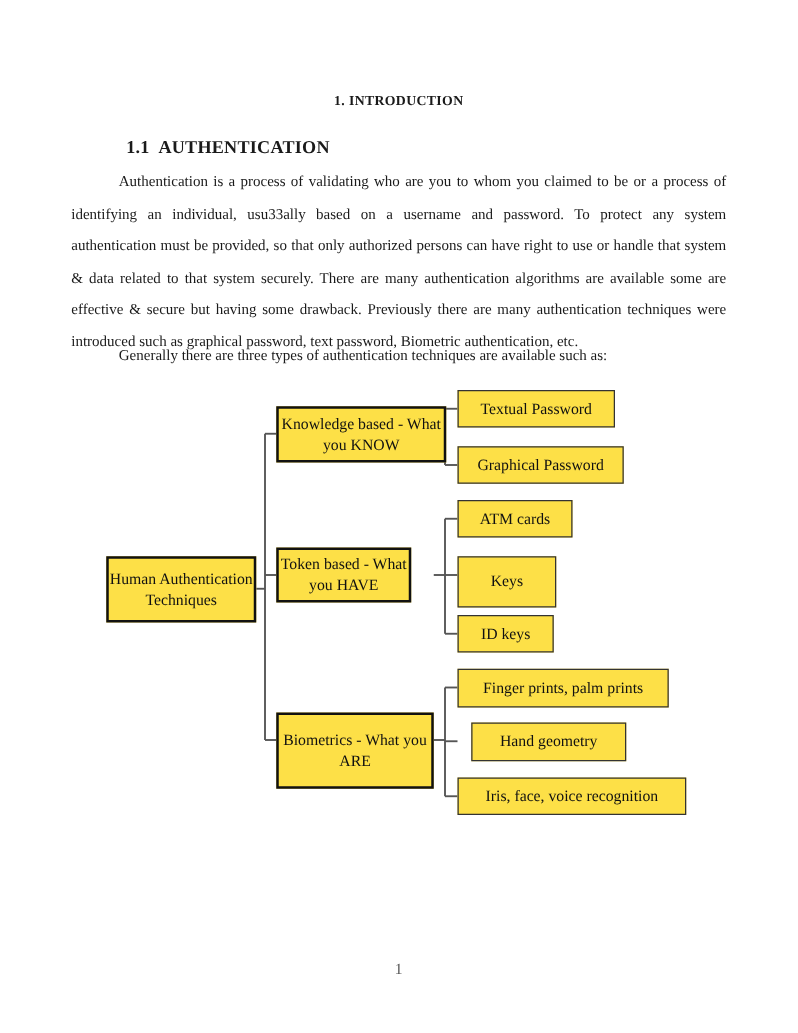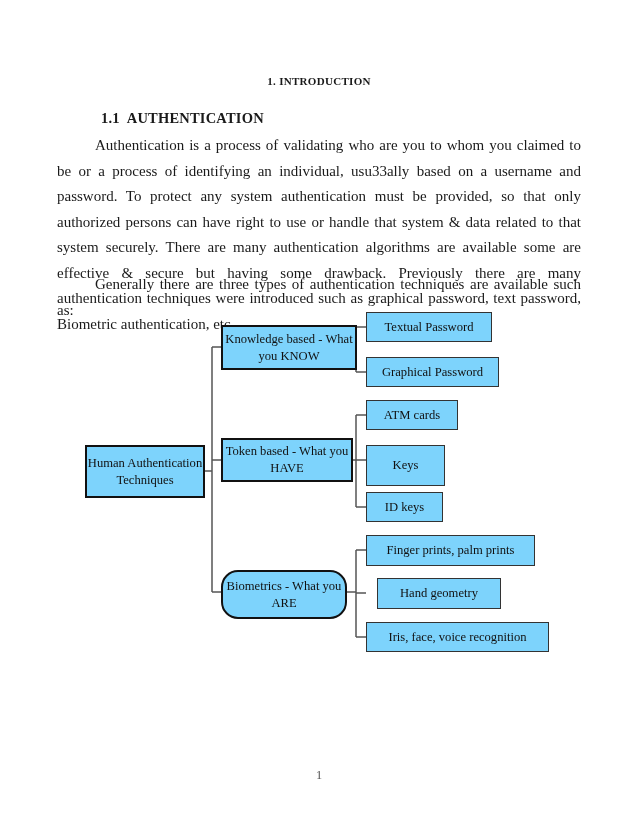--- a/index.html
+++ b/index.html
@@ -39,42 +39,42 @@
     font-size: 14.5px;
     font-weight: bold;
     letter-spacing: 0.2px;
   }
   .section-heading .num { margin-right: 7px; margin-left: 44px; }
 
   .body-para {
     position: absolute;
     left: 57px;
     width: 524px;
-    font-size: 15px;
+    font-size: 12px;
     line-height: 25.5px;
     text-align: justify;
     text-justify: inter-word;
     hyphens: none;
   }
   .body-para.p1 { top: 133px; text-indent: 38px; }
   .body-para.p2 { top: 272px; text-indent: 38px; }
 
   
   .diagram {
     position: absolute;
     left: 0;
     top: 0;
     width: 638px;
     height: 826px;
     pointer-events: none;
   }
   .node {
     position: absolute;
     box-sizing: border-box;
-    background: #7dd3fc;
+    background: #fde047;
     display: flex;
     align-items: center;
     justify-content: center;
     text-align: center;
     font-size: 12.6px;
     line-height: 17px;
     color: #111;
     pointer-events: auto;
   }
   .node.lvl0, .node.lvl1 {
@@ -153,23 +153,23 @@
         <path d="M356,550 L366,550"></path>
         <path d="M356,593 L366,593"></path>
         <path d="M356,637 L366,637"></path>
       </g>
     </svg>
 
     <div class="node lvl0" style="left:85px; top:445px; width:120px; height:53px;">Human Authentication Techniques</div>
 
     <div class="node lvl1" style="left:221px; top:325px; width:136px; height:45px;">Knowledge based - What you KNOW</div>
 
-    <div class="node lvl1" style="left:221px; top:438px; width:132px; height:44px;">Token based - What you HAVE</div>
+    <div class="node lvl1" style="left:221px; top:438px; width:108px; height:44px;">Token based - What you HAVE</div>
 
-    <div class="node lvl1" style="left:221px; top:570px; width:126px; height:49px;border-radius:17px;">Biometrics - What you ARE</div>
+    <div class="node lvl1" style="left:221px; top:570px; width:126px; height:61px;">Biometrics - What you ARE</div>
 
     <div class="node lvl2" style="left:366px; top:312px; width:126px; height:30px;">Textual Password</div>
 
     <div class="node lvl2" style="left:366px; top:357px; width:133px; height:30px;">Graphical Password</div>
 
     <div class="node lvl2" style="left:366px; top:400px; width:92px; height:30px;">ATM cards</div>
 
     <div class="node lvl2" style="left:366px; top:445px; width:79px; height:41px;">Keys</div>
 
     <div class="node lvl2" style="left:366px; top:492px; width:77px; height:30px;">ID keys</div>

